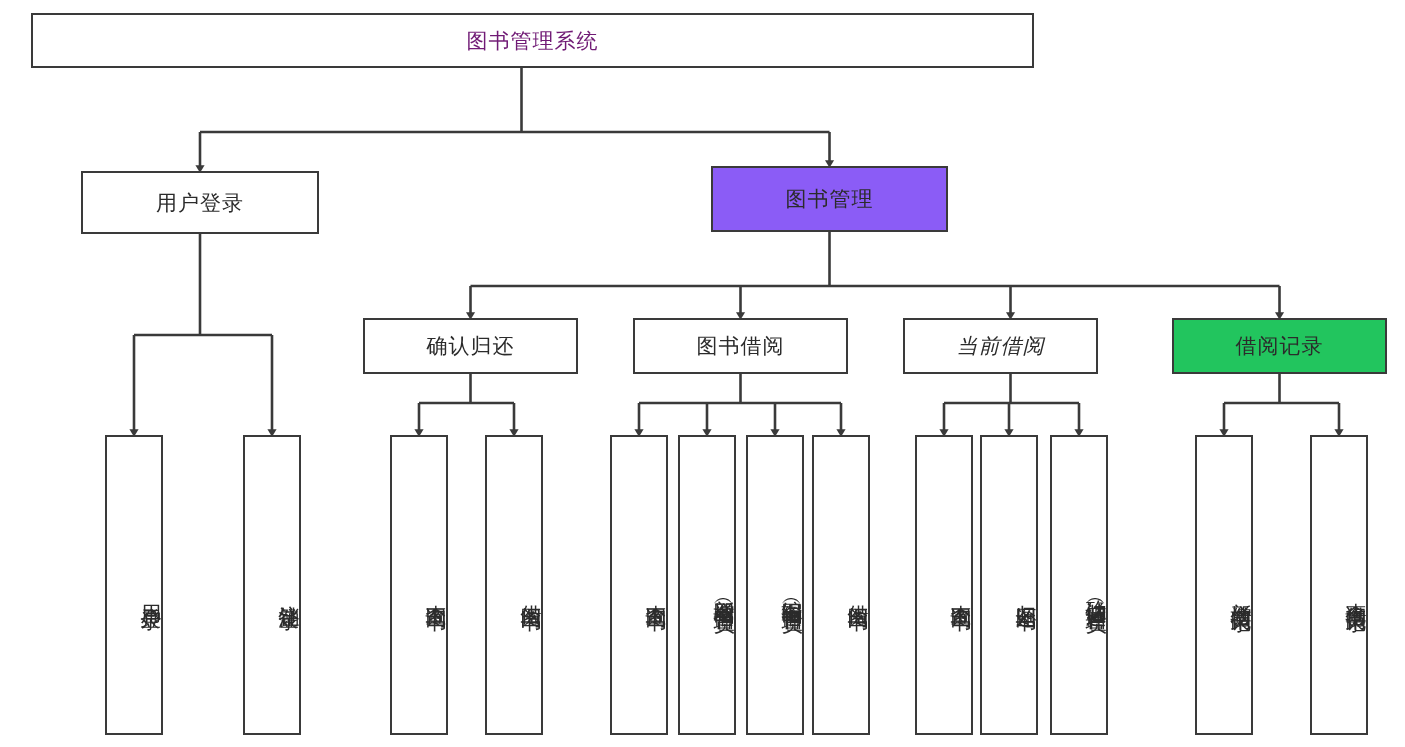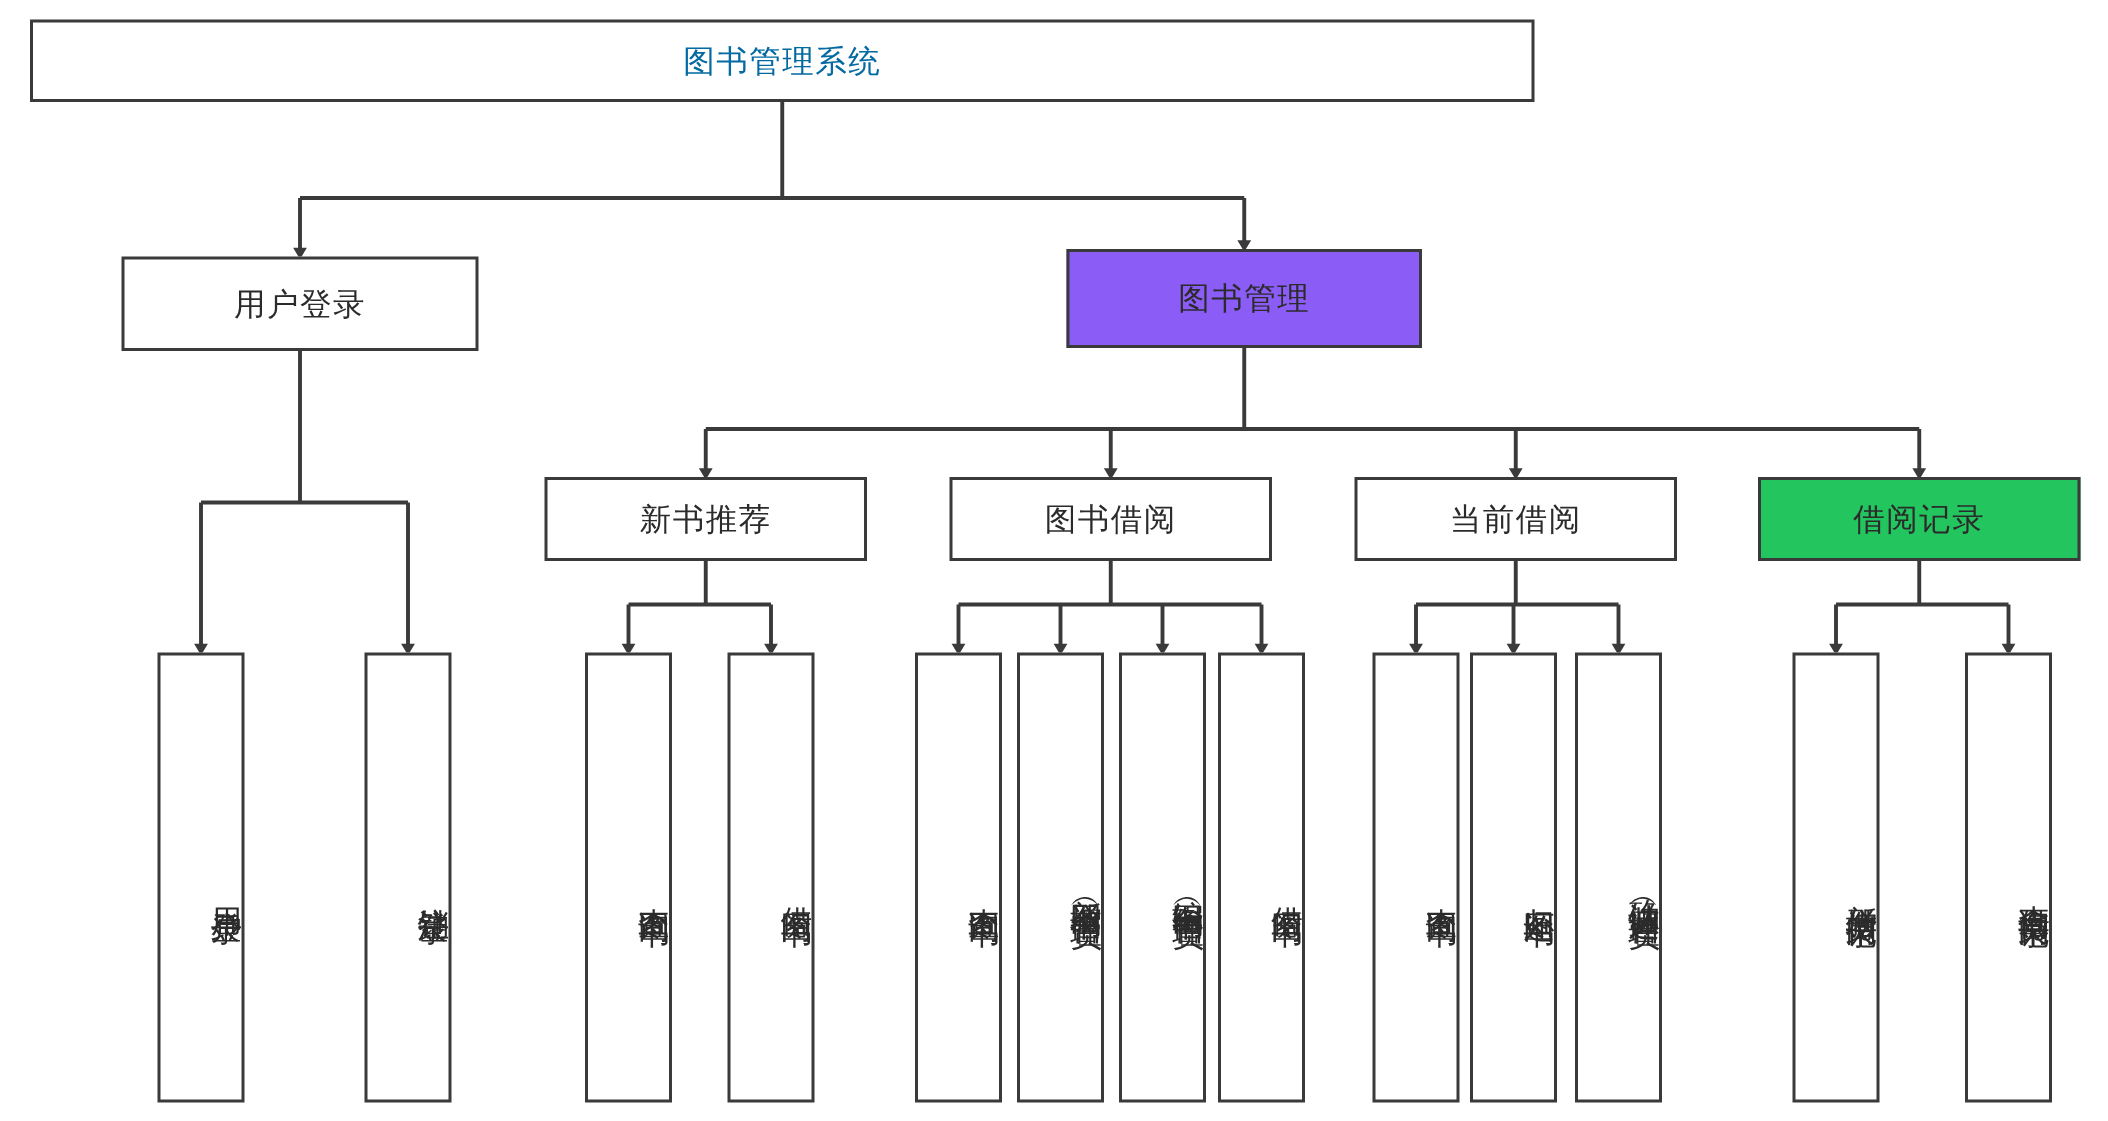--- a/index.html
+++ b/index.html
@@ -108,36 +108,36 @@
         <path d="M1009,403 L1009,433" marker-end="url(#arrow)"></path>
         <path d="M1079,403 L1079,433" marker-end="url(#arrow)"></path>
         <path d="M1279.5,374 L1279.5,403"></path>
         <path d="M1224,403 L1339,403"></path>
         <path d="M1224,403 L1224,433" marker-end="url(#arrow)"></path>
         <path d="M1339,403 L1339,433" marker-end="url(#arrow)"></path>
       </g>
   </svg>
 
   <div id="nodes">
-      <div class="node horiz" style="left: 20px; top: 13px; width: 1003px; height: 55px; border-color: rgb(58, 58, 58); background: rgb(255, 255, 255); color: #0369a1;">
+      <div class="node horiz" style="left: 31px; top: 13px; width: 1003px; height: 55px; border-color: rgb(58, 58, 58); background: rgb(255, 255, 255); color: #701a75;">
         <span class="htext">图书管理系统</span>
       </div>
       <div class="node horiz" style="left: 81px; top: 171px; width: 238px; height: 63px; border-color: rgb(58, 58, 58); background: rgb(255, 255, 255); color: rgb(43, 43, 43);">
         <span class="htext">用户登录</span>
       </div>
       <div class="node horiz" style="left: 711px; top: 166px; width: 237px; height: 66px; border-color: rgb(58, 58, 58); background: #8b5cf6; color: rgb(43, 43, 43);">
         <span class="htext">图书管理</span>
       </div>
       <div class="node horiz" style="left: 363px; top: 318px; width: 215px; height: 56px; border-color: rgb(58, 58, 58); background: rgb(255, 255, 255); color: rgb(43, 43, 43);">
-        <span class="htext">新书推荐</span>
+        <span class="htext">确认归还</span>
       </div>
       <div class="node horiz" style="left: 633px; top: 318px; width: 215px; height: 56px; border-color: rgb(58, 58, 58); background: rgb(255, 255, 255); color: rgb(43, 43, 43);">
         <span class="htext">图书借阅</span>
       </div>
-      <div class="node horiz" style="left: 903px; top: 318px; width: 215px; height: 56px; border-color: rgb(58, 58, 58); background: rgb(255, 255, 255); color: rgb(43, 43, 43);">
+      <div class="node horiz" style="left: 903px; top: 318px; width: 195px; height: 56px; border-color: rgb(58, 58, 58); background: rgb(255, 255, 255); color: rgb(43, 43, 43); font-style: italic;">
         <span class="htext">当前借阅</span>
       </div>
       <div class="node horiz" style="left: 1172px; top: 318px; width: 215px; height: 56px; border-color: rgb(58, 58, 58); background: #22c55e; color: rgb(43, 43, 43); text-align: center;">
         <span class="htext">借阅记录</span>
       </div>
       <div class="node vert" style="left: 105px; top: 435px; width: 58px; height: 300px; border-color: rgb(58, 58, 58); background: rgb(255, 255, 255); color: rgb(43, 43, 43);">
         <span class="vtext">用户登录</span>
       </div>
       <div class="node vert" style="left: 243px; top: 435px; width: 58px; height: 300px; border-color: rgb(58, 58, 58); background: rgb(255, 255, 255); color: rgb(43, 43, 43);">
         <span class="vtext">注销登录</span>

